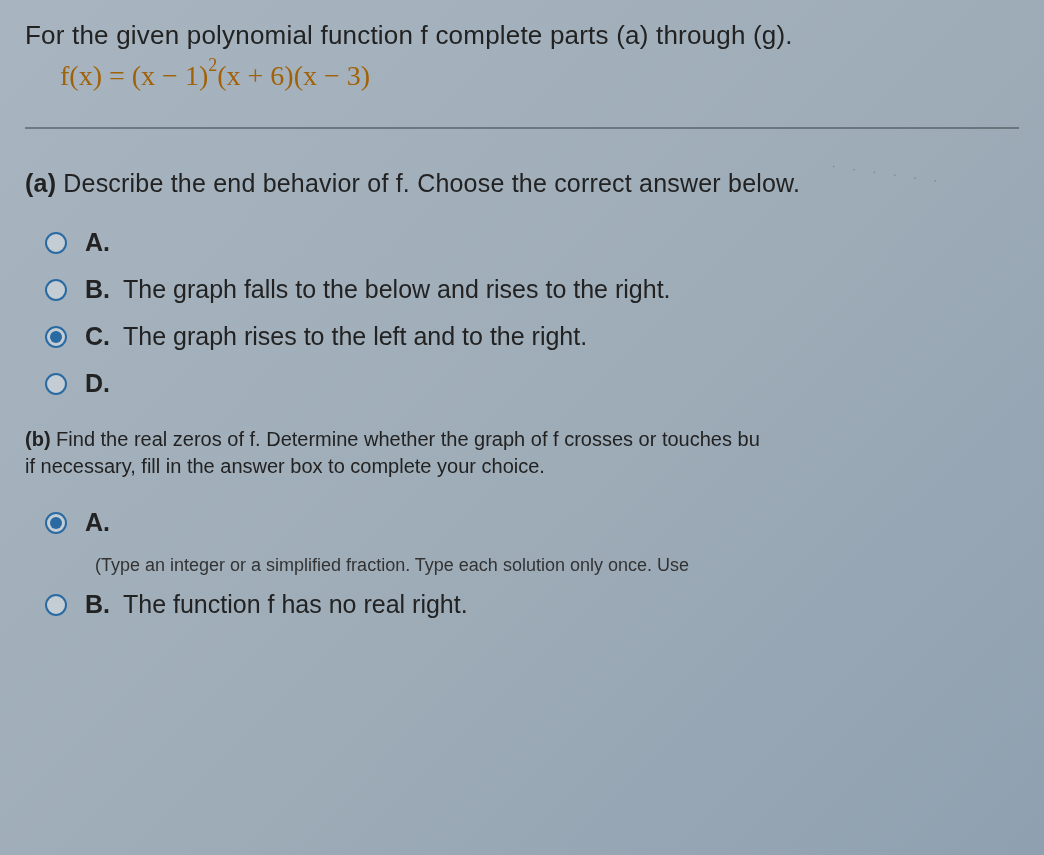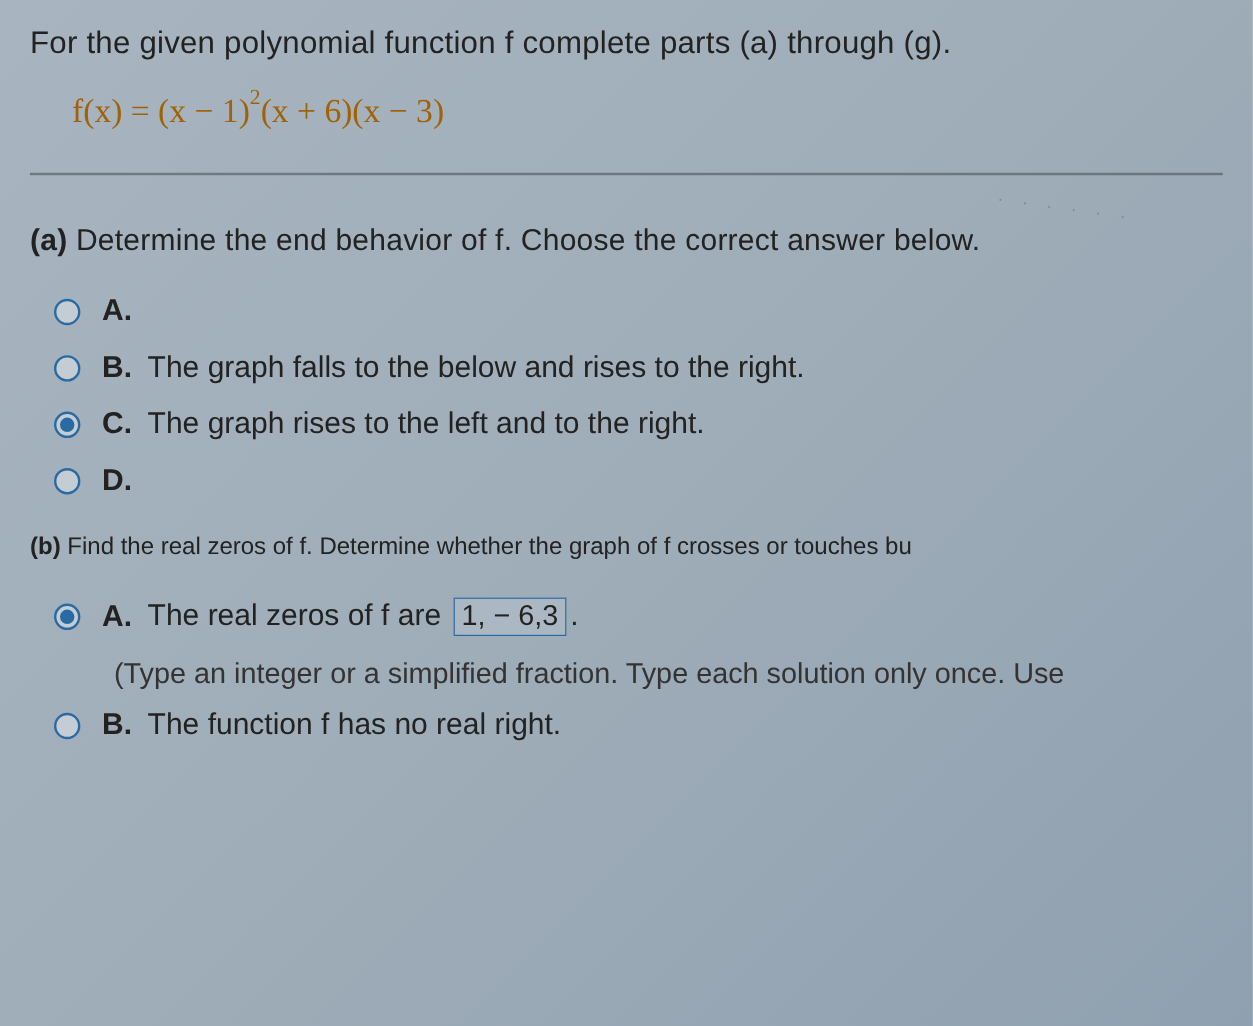--- a/index.html
+++ b/index.html
@@ -14,21 +14,21 @@
       height: 855px;
       padding: 20px 25px;
       color: #1a1a1a;
       overflow: hidden;
       position: relative;
     }
     .prompt-text {
       font-size: 26px;
       font-weight: 500;
       color: #222;
-      margin-bottom: 24px;
+      margin-bottom: 8px;
       letter-spacing: 0.2px;
     }
     .equation {
       font-size: 28px;
       font-weight: 500;
       color: #a16207;
       margin-left: 35px;
       margin-bottom: 35px;
       font-family: 'Times New Roman', serif;
     }
@@ -100,21 +100,21 @@
     .answer-box {
       display: inline-block;
       border: 1.5px solid #2a6aa3;
       padding: 1px 6px;
       background: rgba(200,210,220,0.3);
       font-size: 24px;
       margin: 0 3px;
     }
     .sub-option-indent {
       margin-left: 70px;
-      font-size: 24px;
+      font-size: 18px;
       color: #333;
       margin-bottom: 14px;
     }
     .cursor-mark {
       display: inline-block;
       position: relative;
     }
     .cursor-mark::after {
       content: '';
       position: absolute;
@@ -142,21 +142,21 @@
 
 <div class="equation">
   <span>f(x) = (x − 1)</span><span class="sup">2</span><span>(x + 6)(x − 3)</span>
 </div>
 
 <div class="dots-artifact">· · · · · ·</div>
 
 <hr class="divider">
 
 <div class="question-text">
-  <span class="bold">(a)</span><span> Determine the end behavior of f. Choose the correct answer below.</span>
+  <span class="bold">(a)</span><span> Describe the end behavior of f. Choose the correct answer below.</span>
 </div>
 
 <div class="option-row">
   <div class="radio"></div>
   <span class="option-label">A.</span>
 </div>
 
 <div class="option-row">
   <div class="radio"></div>
   <span class="option-label">B.</span>
@@ -169,28 +169,26 @@
   <span class="option-text">The graph rises to the left and to the right.</span>
 </div>
 
 <div class="option-row">
   <div class="radio"></div>
   <span class="option-label">D.</span>
 </div>
 
 <div class="part-b-text">
   <span class="bold">(b)</span><span> Find the real zeros of f. Determine whether the graph of f crosses or touches bu</span><br>
+  <span>if necessary, fill in the answer box to complete your choice.</span>
 </div>
 
 <div class="option-row">
   <div class="radio selected"></div>
   <span class="option-label">A.</span>
-  <span class="option-text">
-    <span>The real zeros of f are </span><span class="answer-box">1, − 6,3</span><span>.</span>
-  </span>
 </div>
 <div class="sub-option-indent">(Type an integer or a simplified fraction. Type each solution only once. Use</div>
 
 <div class="option-row">
   <div class="radio"></div>
   <span class="option-label">B.</span>
   <span class="option-text">The function f has no real right.</span>
 </div>
 
 </body></html>

